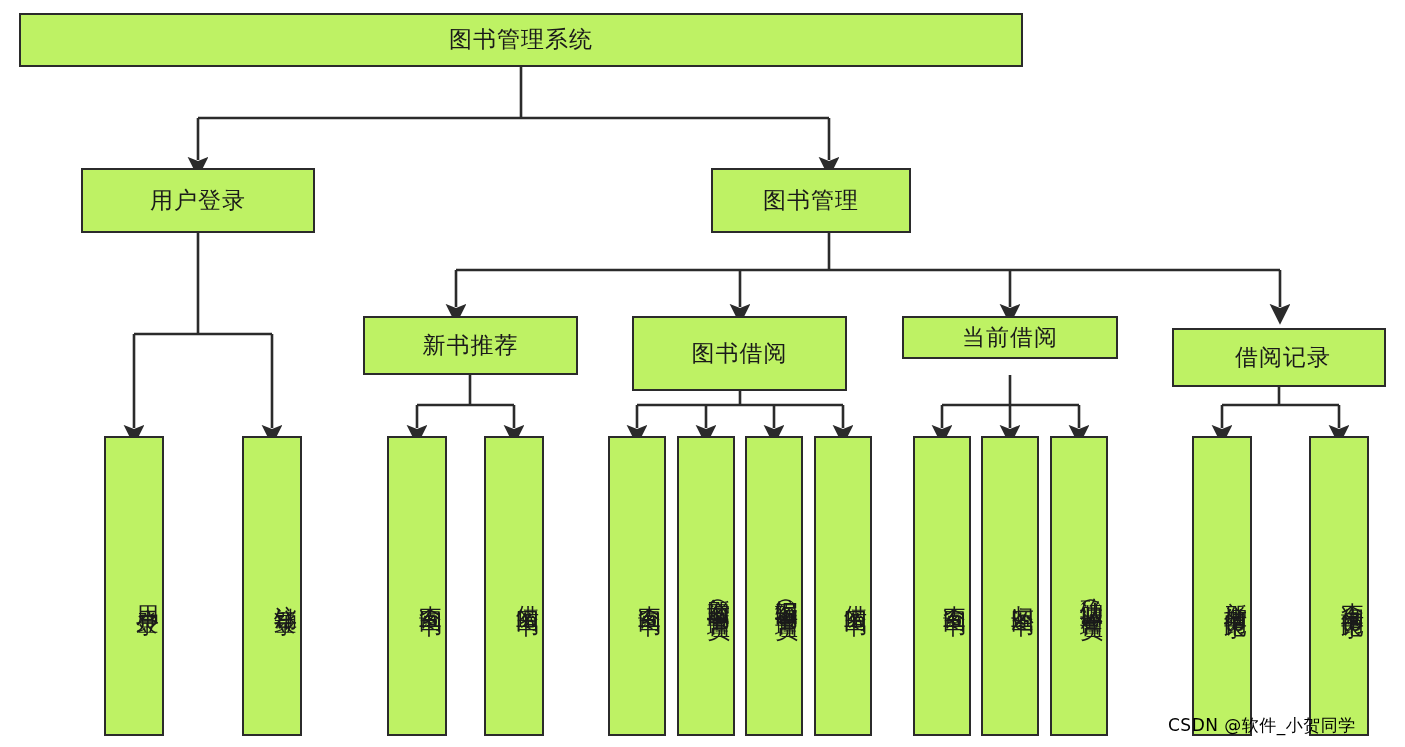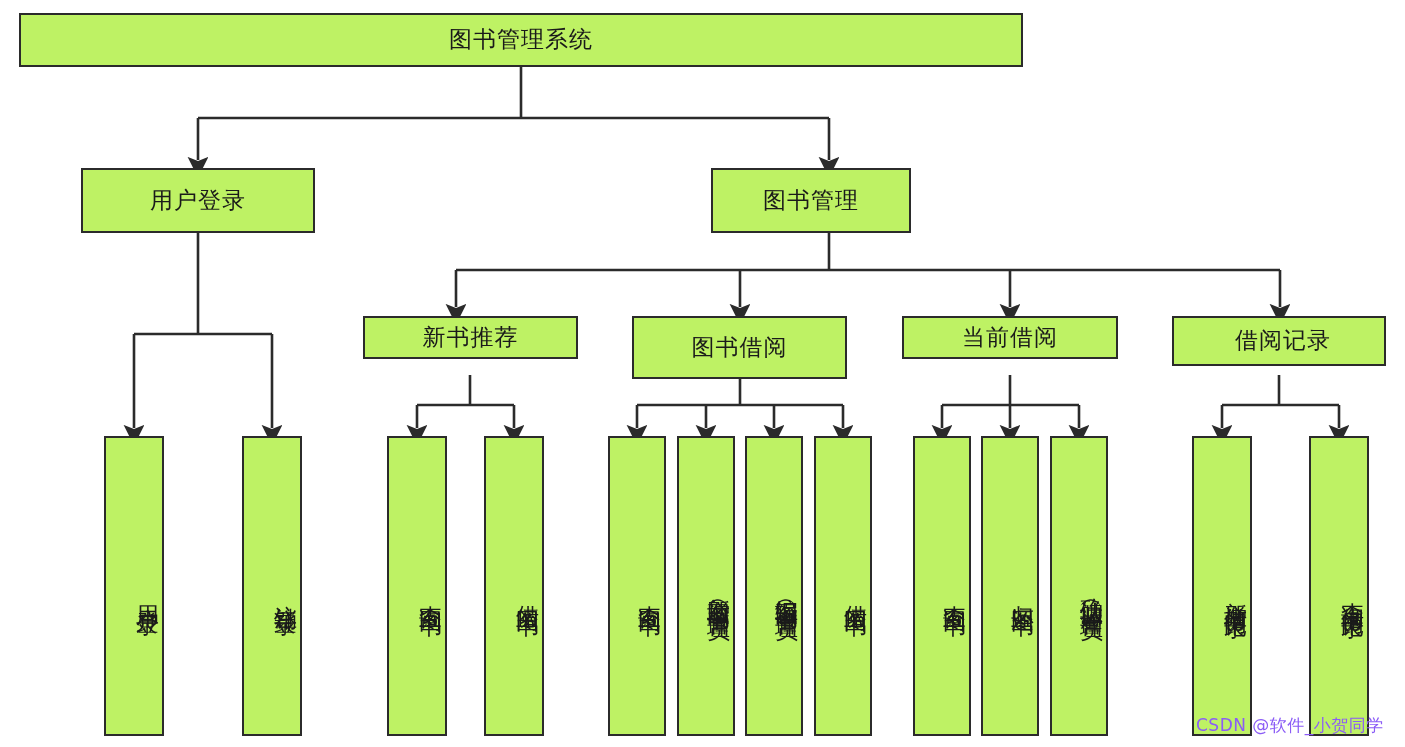--- a/index.html
+++ b/index.html
@@ -48,24 +48,24 @@
     align-items: flex-start;
     justify-content: center;
     line-height: 1.25;
   }
   .node.vert > span {
     writing-mode: vertical-rl;
     text-orientation: upright;
   }
   #watermark {
     position: absolute;
-    left: 1196px;
+    left: 1168px;
     top: 714px;
     font-size: 17px;
-    color: #8b5cf6;
+    color: #000000;
     white-space: nowrap;
     letter-spacing: 0.5px;
     pointer-events: none;
   }
 </style>
 </head>
 <body>
 
 <div id="diagram-root">
 
@@ -125,30 +125,30 @@
     <span>图书管理系统</span>
   </div>
 
   <div class="node horiz" style="left:81px; top:168px; width:234px; height:65px;">
     <span>用户登录</span>
   </div>
   <div class="node horiz" style="left:711px; top:168px; width:200px; height:65px;">
     <span>图书管理</span>
   </div>
 
-  <div class="node horiz" style="left:363px; top:316px; width:215px; height:43px;">
+  <div class="node horiz" style="left:363px; top:316px; width:215px; height:59px;">
     <span>新书推荐</span>
   </div>
-  <div class="node horiz" style="left:632px; top:316px; width:215px; height:63px;">
+  <div class="node horiz" style="left:632px; top:316px; width:215px; height:75px;">
     <span>图书借阅</span>
   </div>
   <div class="node horiz" style="left:902px; top:316px; width:216px; height:43px;text-align:right;">
     <span>当前借阅</span>
   </div>
-  <div class="node horiz" style="left:1172px; top:316px; width:214px; height:50px;padding-left:8px;">
+  <div class="node horiz" style="left:1172px; top:328px; width:214px; height:59px;padding-left:8px;">
     <span>借阅记录</span>
   </div>
 
   <div class="node vert" style="left:104px; top:436px; width:60px; height:300px;">
     <span>用户登录</span>
   </div>
   <div class="node vert" style="left:242px; top:436px; width:60px; height:300px;">
     <span>注销登录</span>
   </div>
 

